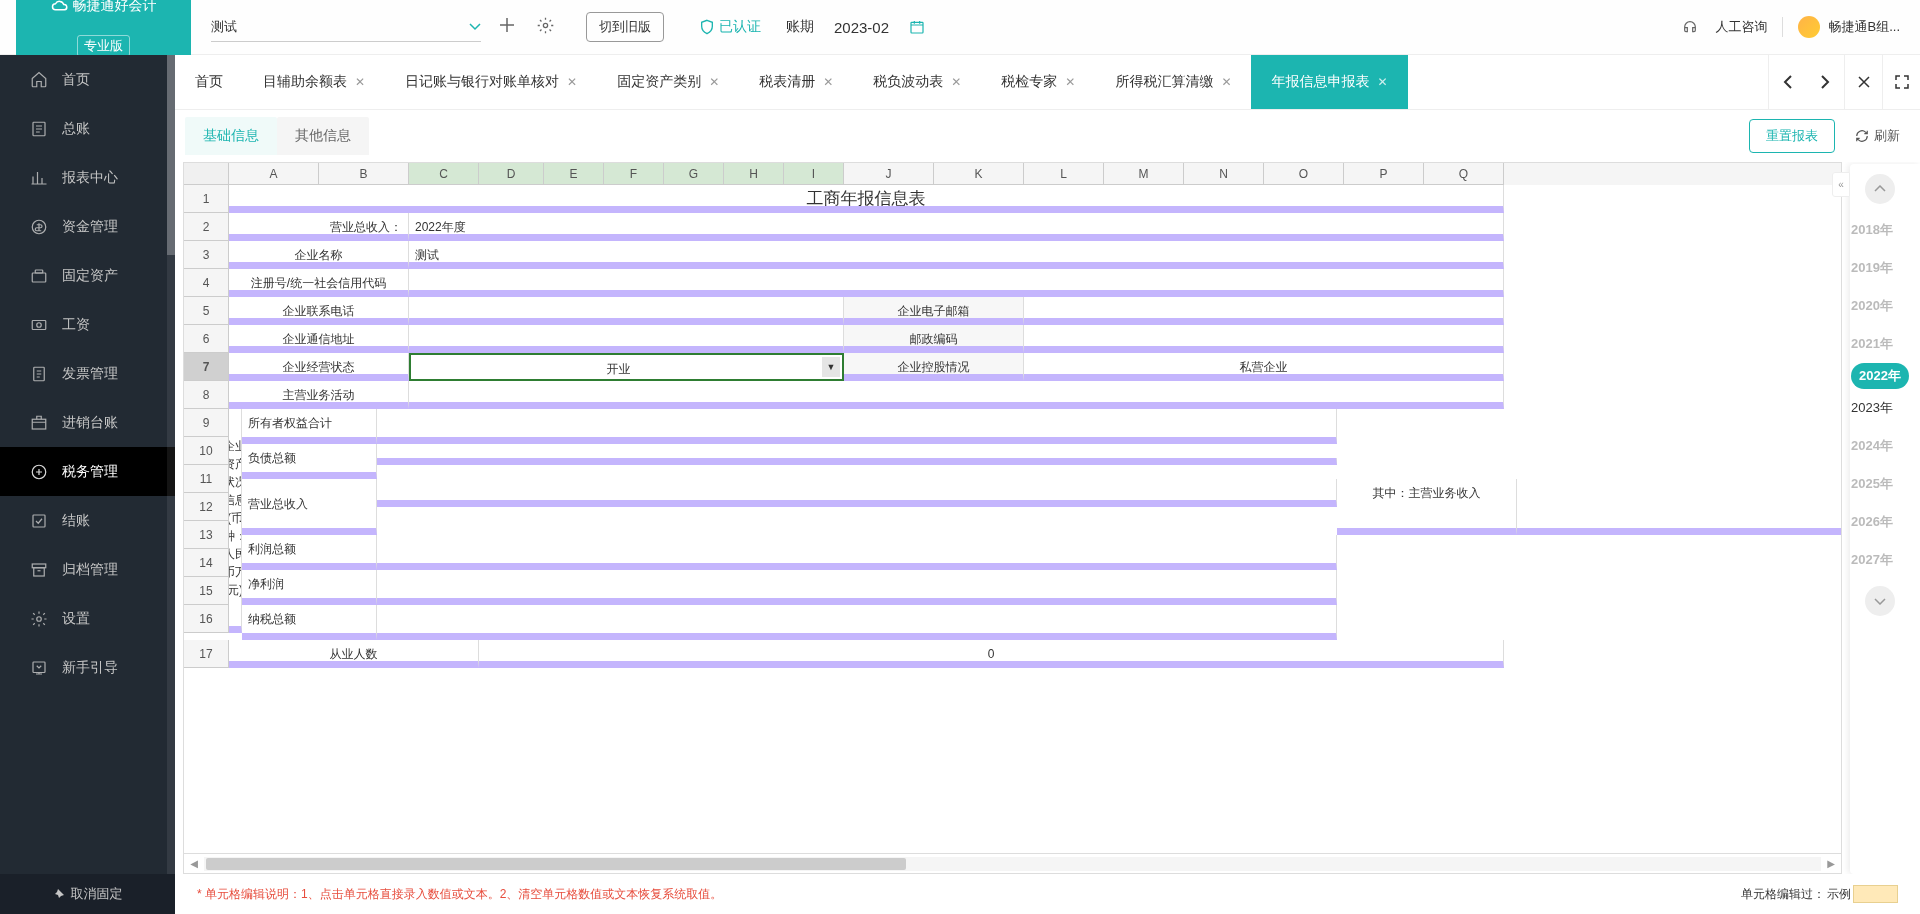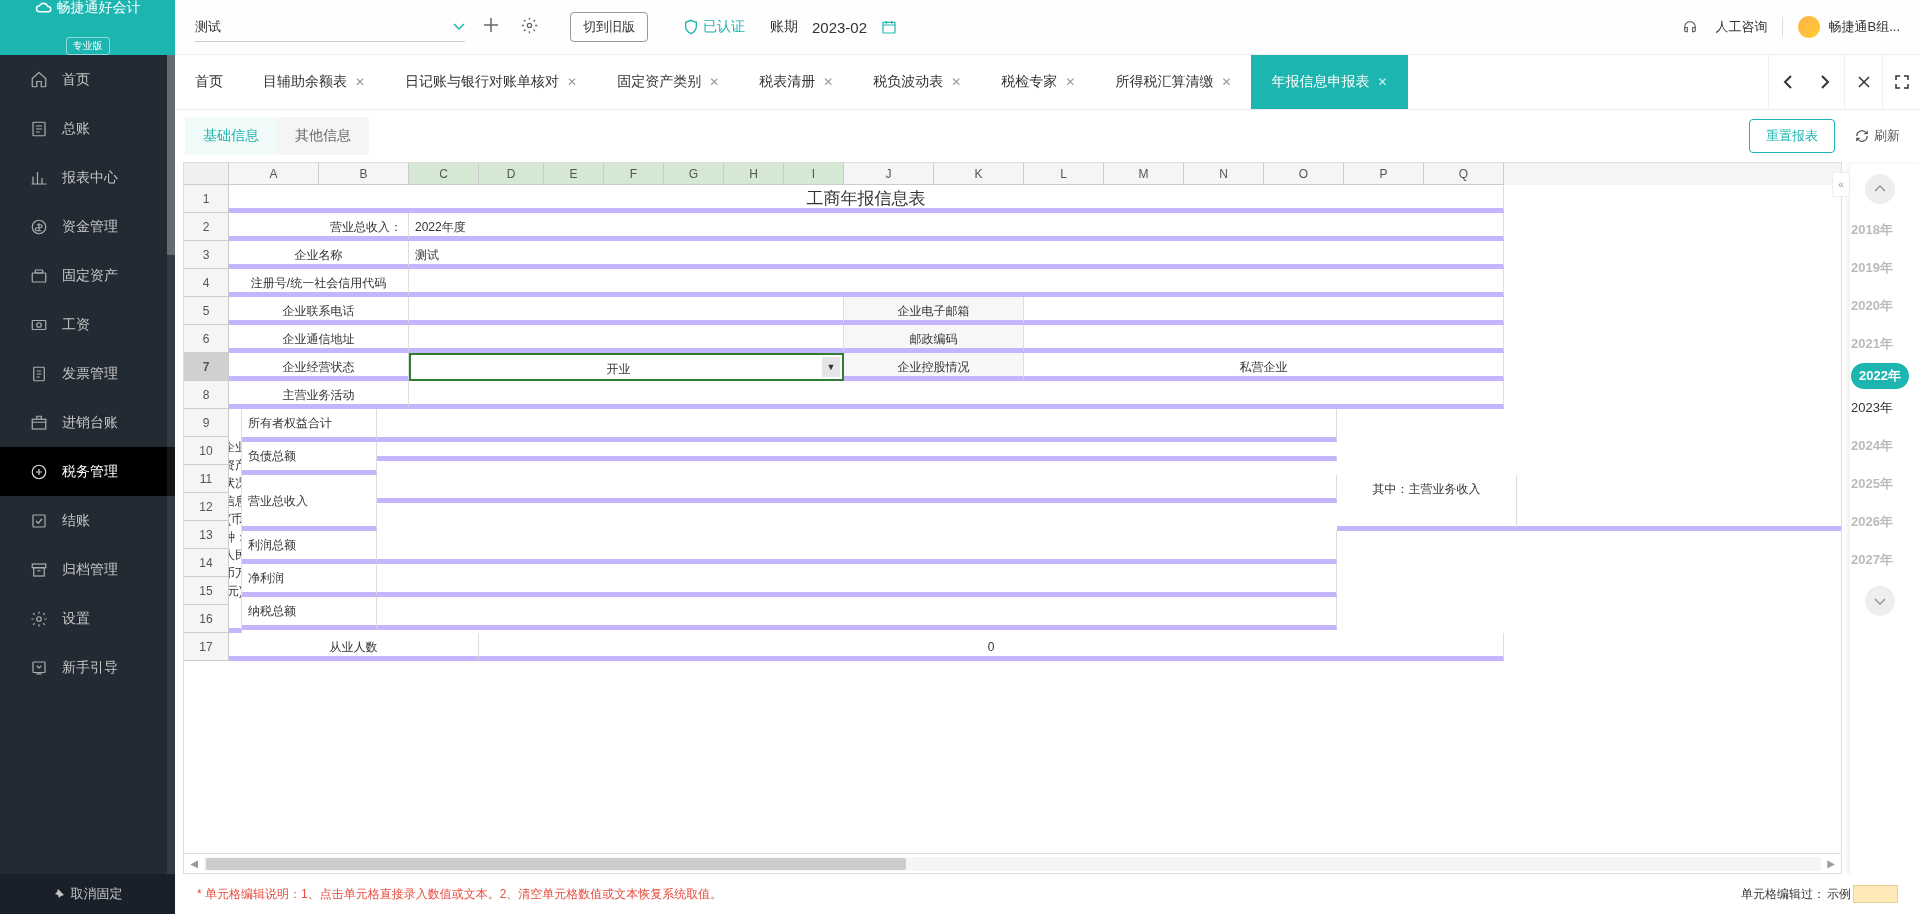--- a/index.html
+++ b/index.html
@@ -1,29 +1,29 @@
 <!DOCTYPE html>
 <html><head>
   <meta charset="utf-8">
   <style>
     * { box-sizing: border-box; margin: 0; padding: 0; }
     body { font-family: "Microsoft YaHei", Arial, sans-serif; font-size: 13px; color: #333; background: #fefefe; overflow: hidden; }
     
     
-    .top-header { height: 55px; background: #fefefe; display: flex; align-items: center; padding: 0 20px 0 0; border-bottom: 1px solid #eee; }
+    .top-header { height: 55px; background: #fefefe; display: flex; align-items: center; padding: 0 20px 0 16px; border-bottom: 1px solid #eee; }
     .logo-section { width: 175px; height: 55px; background: #1cb5b0; display: flex; flex-direction: column; align-items: center; justify-content: center; color: #fff; }
     .logo-section .brand { font-size: 14px; display: flex; align-items: center; gap: 4px; }
-    .logo-section .brand-sub { font-size: 10px; margin-top: 20px; border: 1px solid rgba(255,255,255,0.5); padding: 1px 6px; border-radius: 3px; }
+    .logo-section .brand-sub { font-size: 13px; margin-top: 20px; border: 1px solid rgba(255,255,255,0.5); padding: 1px 6px; border-radius: 3px; }
     .org-selector { margin-left: 20px; display: flex; align-items: center; width: 270px; border-bottom: 1px solid #ccc; padding: 5px 0; justify-content: space-between; }
     .org-selector .org-name { color: #333; }
     .top-icons { display: flex; align-items: center; gap: 22px; margin-left: 18px; }
     .icon-btn { cursor: pointer; color: #666; font-size: 16px; }
     .switch-old { border: 1px solid #999; border-radius: 4px; padding: 5px 12px; font-size: 13px; cursor: pointer; margin-left: 10px; }
     .verified { color: #1cb5b0; display: flex; align-items: center; gap: 4px; margin-left: 35px; font-size: 14px; }
-    .period-section { margin-left: 25px; display: flex; align-items: center; gap: 14px; color: #333; font-size: 14px; }
+    .period-section { margin-left: 25px; display: flex; align-items: center; gap: 20px; color: #333; font-size: 14px; }
     .period-value { font-size: 15px; }
     .spacer { flex: 1; }
     .consult { display: flex; align-items: center; gap: 17px; cursor: pointer; }
     .divider-v { width: 1px; height: 20px; background: #ddd; margin: 0 15px; }
     .user-area { display: flex; align-items: center; gap: 8px; cursor: pointer; }
     .avatar { width: 22px; height: 22px; border-radius: 50%; background: linear-gradient(135deg,#ffb347,#ffcc33); }
     
     
     .layout { display: flex; height: calc(100vh - 55px); }
     .sidebar { width: 175px; background: #222a33; color: #c5c5c5; display: flex; flex-direction: column; position: relative; }
@@ -69,21 +69,21 @@
     
     .col-headers { display: flex; background: #f5f5f5; height: 22px; flex-shrink: 0; }
     .corner-cell { width: 45px; border-right: 1px solid #ccc; border-bottom: 1px solid #ccc; background: #f0f0f0; }
     .col-header { border-right: 1px solid #ccc; border-bottom: 1px solid #ccc; text-align: center; font-size: 12px; color: #555; line-height: 22px; background: #f5f5f5; }
     .col-header.selected { background: #d5e8d4; }
     
     .sheet-body { flex: 1; overflow: auto; position: relative; }
     .sheet-row { display: flex; height: 28px; }
     .row-header { width: 45px; flex-shrink: 0; border-right: 1px solid #ccc; border-bottom: 1px solid #ccc; background: #f5f5f5; text-align: center; font-size: 12px; color: #555; line-height: 28px; }
     .row-header.active { background: #d0d0d0; font-weight: bold; }
-    .cell { border-right: 1px solid #ddd; border-bottom: 5px solid #c4b5fd; padding: 0 6px; font-size: 12px; line-height: 28px; overflow: hidden; white-space: nowrap; text-overflow: ellipsis; }
+    .cell { border-right: 1px solid #ddd; border-bottom: 7px solid #c4b5fd; padding: 0 6px; font-size: 12px; line-height: 28px; overflow: hidden; white-space: nowrap; text-overflow: ellipsis; }
     .cell.center { text-align: center; }
     .cell.title { font-size: 17px; font-weight: 500; text-align: center; }
     .cell.label { background: #fff; text-align: center; }
     .cell.header-bg { background: #f7f7f7; }
     .cell.active-sel { border: 2px solid #2e7d32 !important; position: relative; text-align: center; padding-right: 22px; }
     .dropdown-handle { position: absolute; right: 2px; top: 2px; bottom: 2px; width: 18px; background: #e5e5e5; display:flex; align-items:center; justify-content:center; font-size:9px; color:#333; cursor:pointer; }
     
     
     .hscroll { height: 20px; border-top: 1px solid #ddd; display: flex; align-items: center; }
     .hscroll-arrow { width: 20px; text-align: center; color: #999; cursor: pointer; font-size: 10px; }

